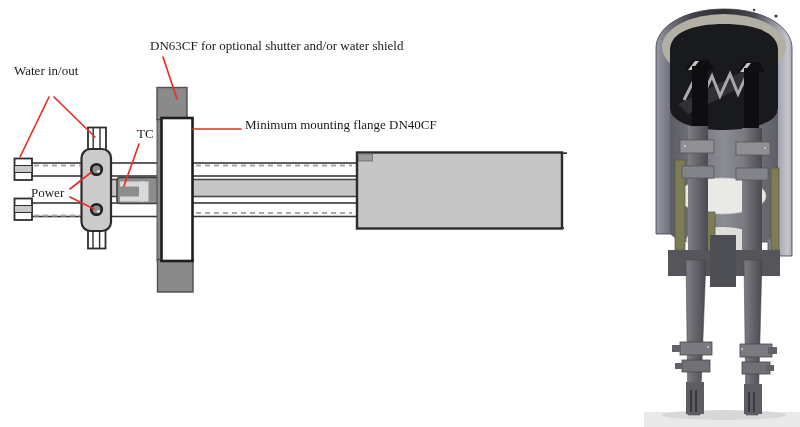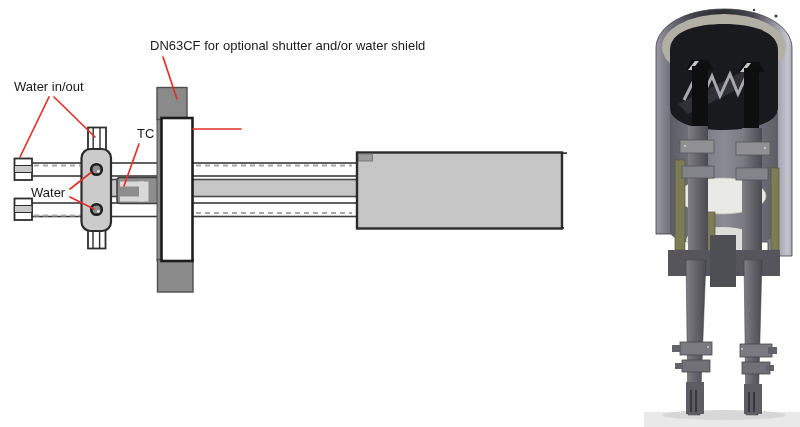--- a/index.html
+++ b/index.html
@@ -1,20 +1,20 @@
 <!DOCTYPE html>
 <html><head>
 <meta charset="utf-8">
 <style>
   html,body{margin:0;padding:0;background:#ffffff;}
   .stage{position:relative;width:800px;height:427px;background:#ffffff;overflow:hidden;
          font-family:"Liberation Sans","DejaVu Sans",sans-serif;}
   .stage svg{position:absolute;left:0;top:0;}
   .lbl{position:absolute;color:#1a1a1a;font-size:13px;line-height:14px;white-space:nowrap;
-       font-family:Liberation Sans, sans-serif;}
+       font-family:Liberation Serif, serif;}
 </style>
 </head>
 <body>
 
 <div class="stage">
 
 <svg width="800" height="427" viewBox="0 0 800 427">
   <defs>
     <linearGradient id="gShell" x1="0" y1="0" x2="1" y2="0">
       <stop offset="0" stop-color="#9898a6"></stop>
@@ -199,17 +199,18 @@
         <rect x="96" y="384" width="18" height="30" fill="#5d5d63"></rect>
         <line x1="101" y1="392" x2="101" y2="412" stroke="#38383c" stroke-width="2"></line>
         <line x1="106" y1="392" x2="106" y2="412" stroke="#38383c" stroke-width="2"></line>
         <circle cx="94" cy="349" r="1" fill="#cfcfd4"></circle>
       </g>
     </g>
   </g>
 </svg>
 
 <div class="lbl" style="left:150px;top:39px">DN63CF for optional shutter and/or water shield</div>
-<div class="lbl" style="left:14px;top:80px">Water in/out</div>
+<div class="lbl" style="left:14px;top:64px">Water in/out</div>
 <div class="lbl" style="left:137px;top:127px">TC</div>
-<div class="lbl" style="left:31px;top:186px">Water</div>
+<div class="lbl" style="left:31px;top:186px">Power</div>
+<div class="lbl" style="left:245px;top:118px">Minimum mounting flange DN40CF</div>
 
 </div>
 
 </body></html>

